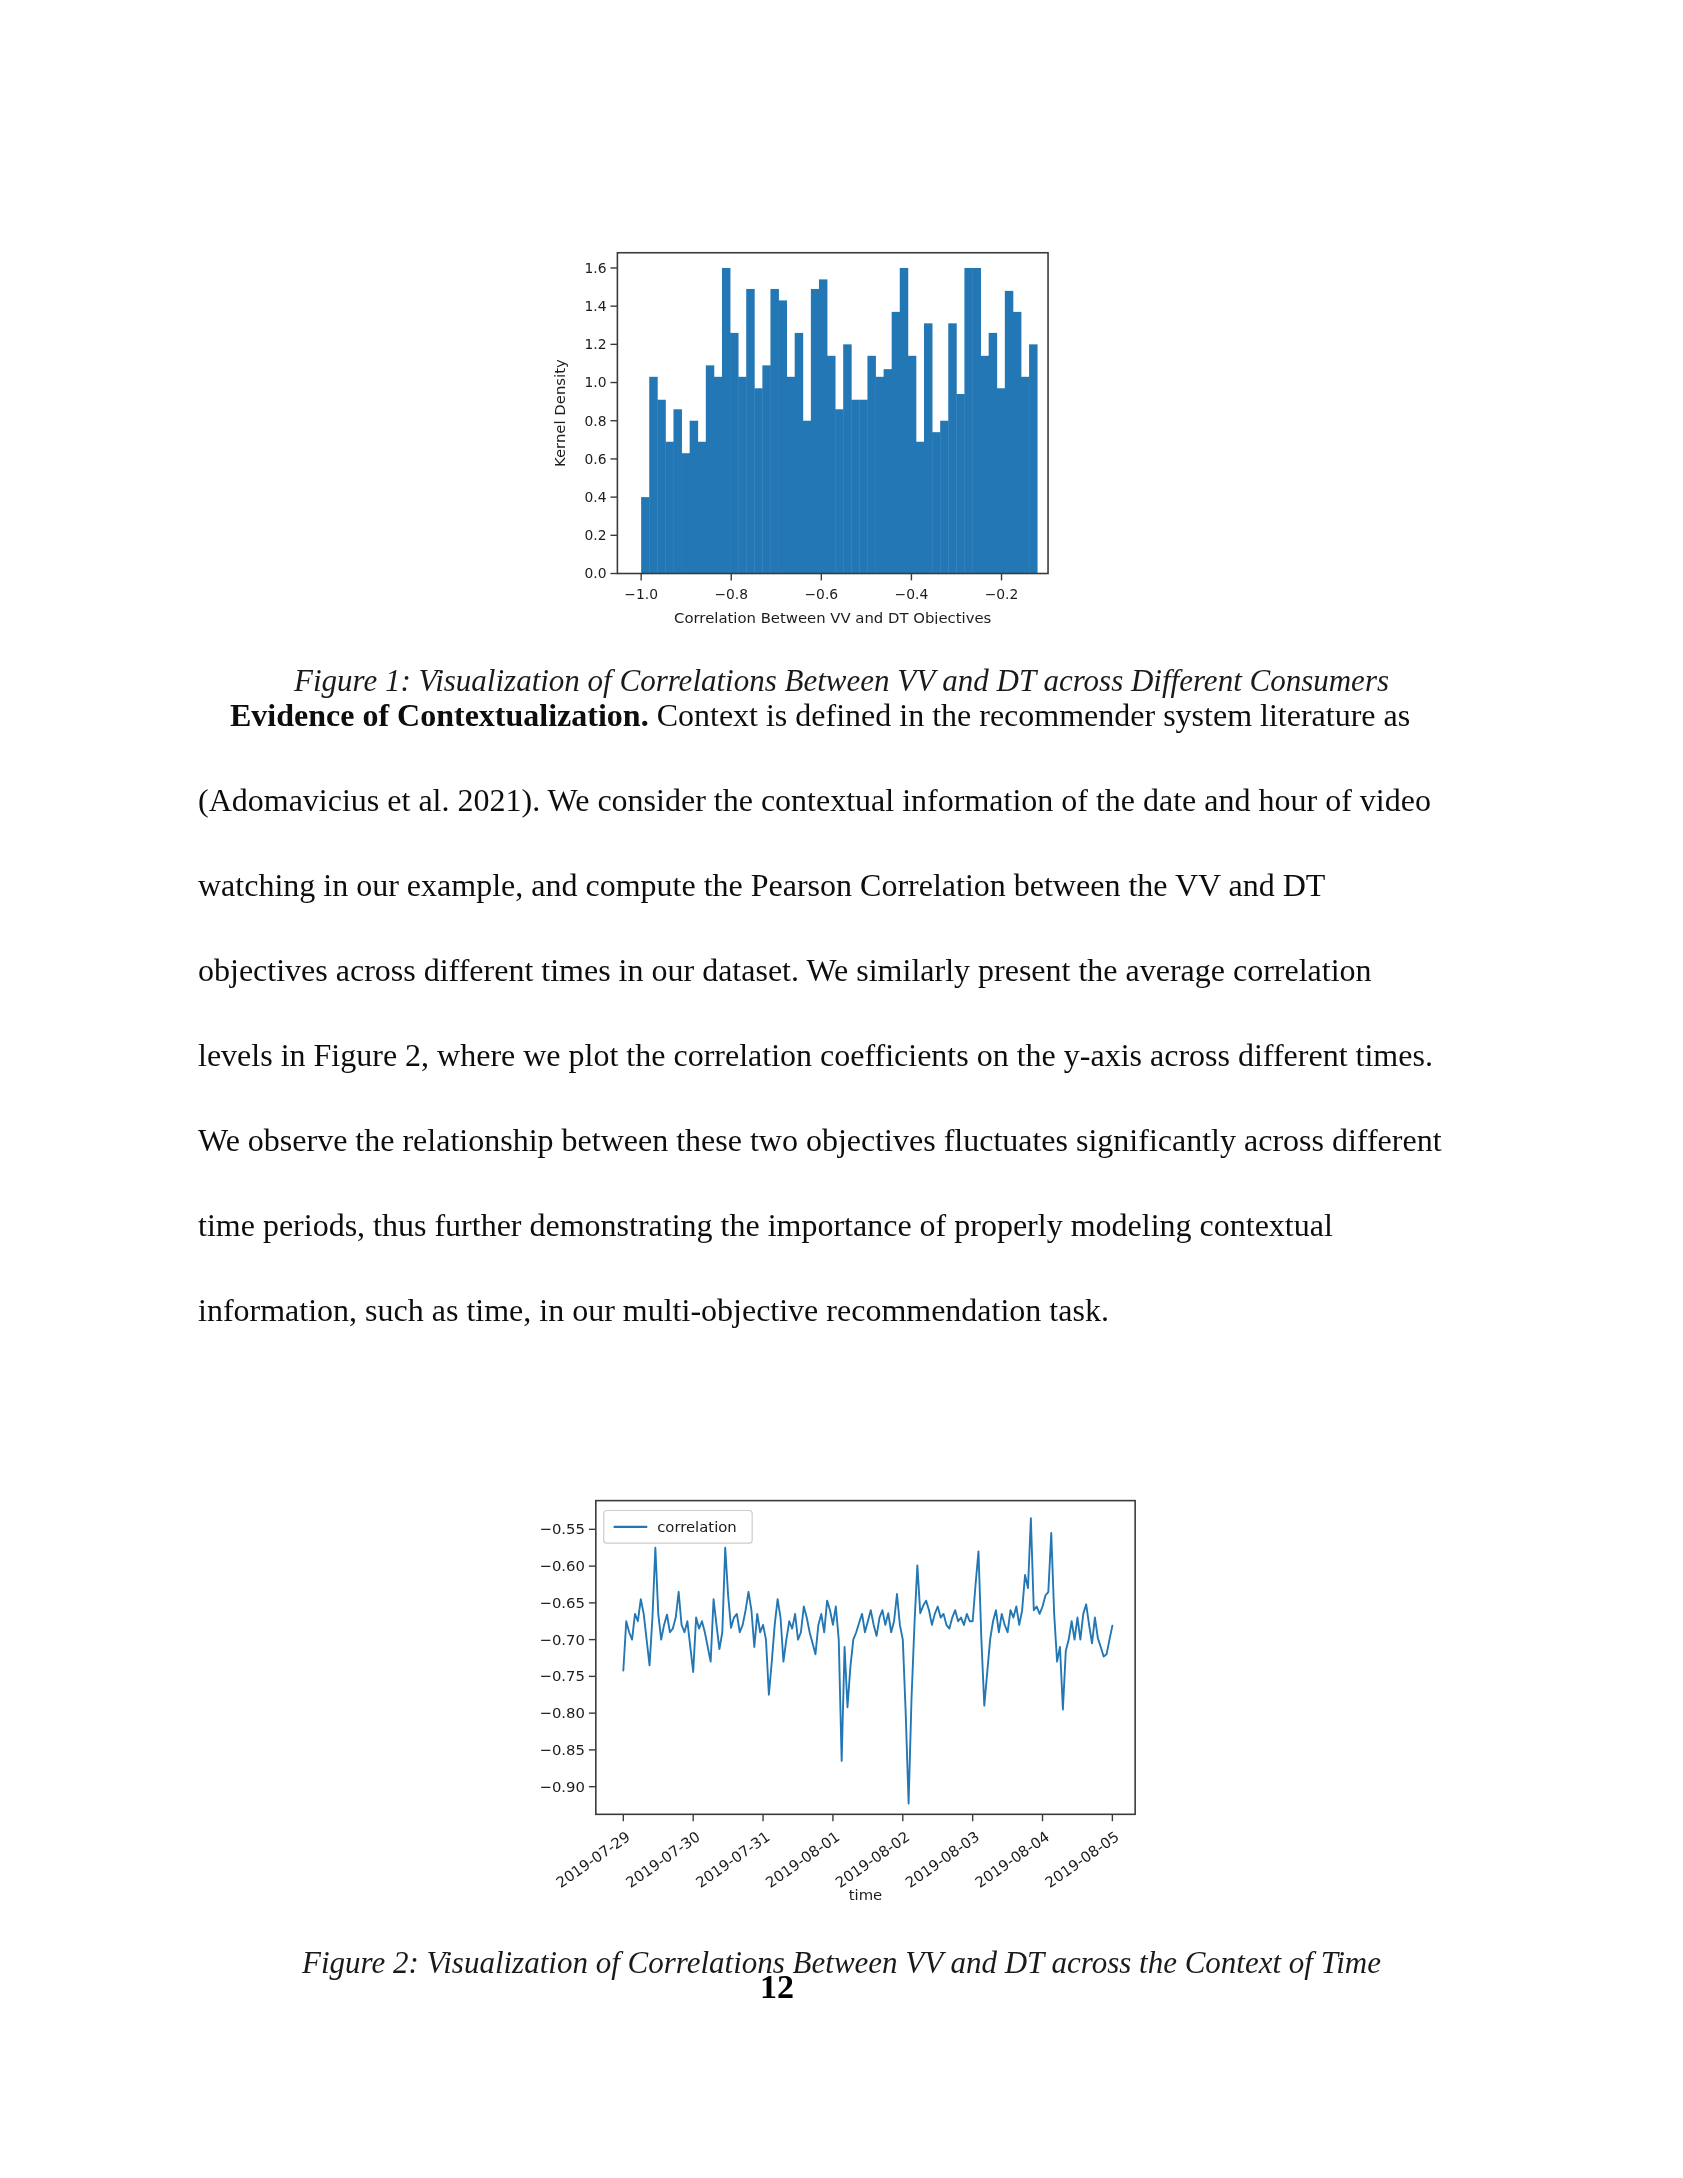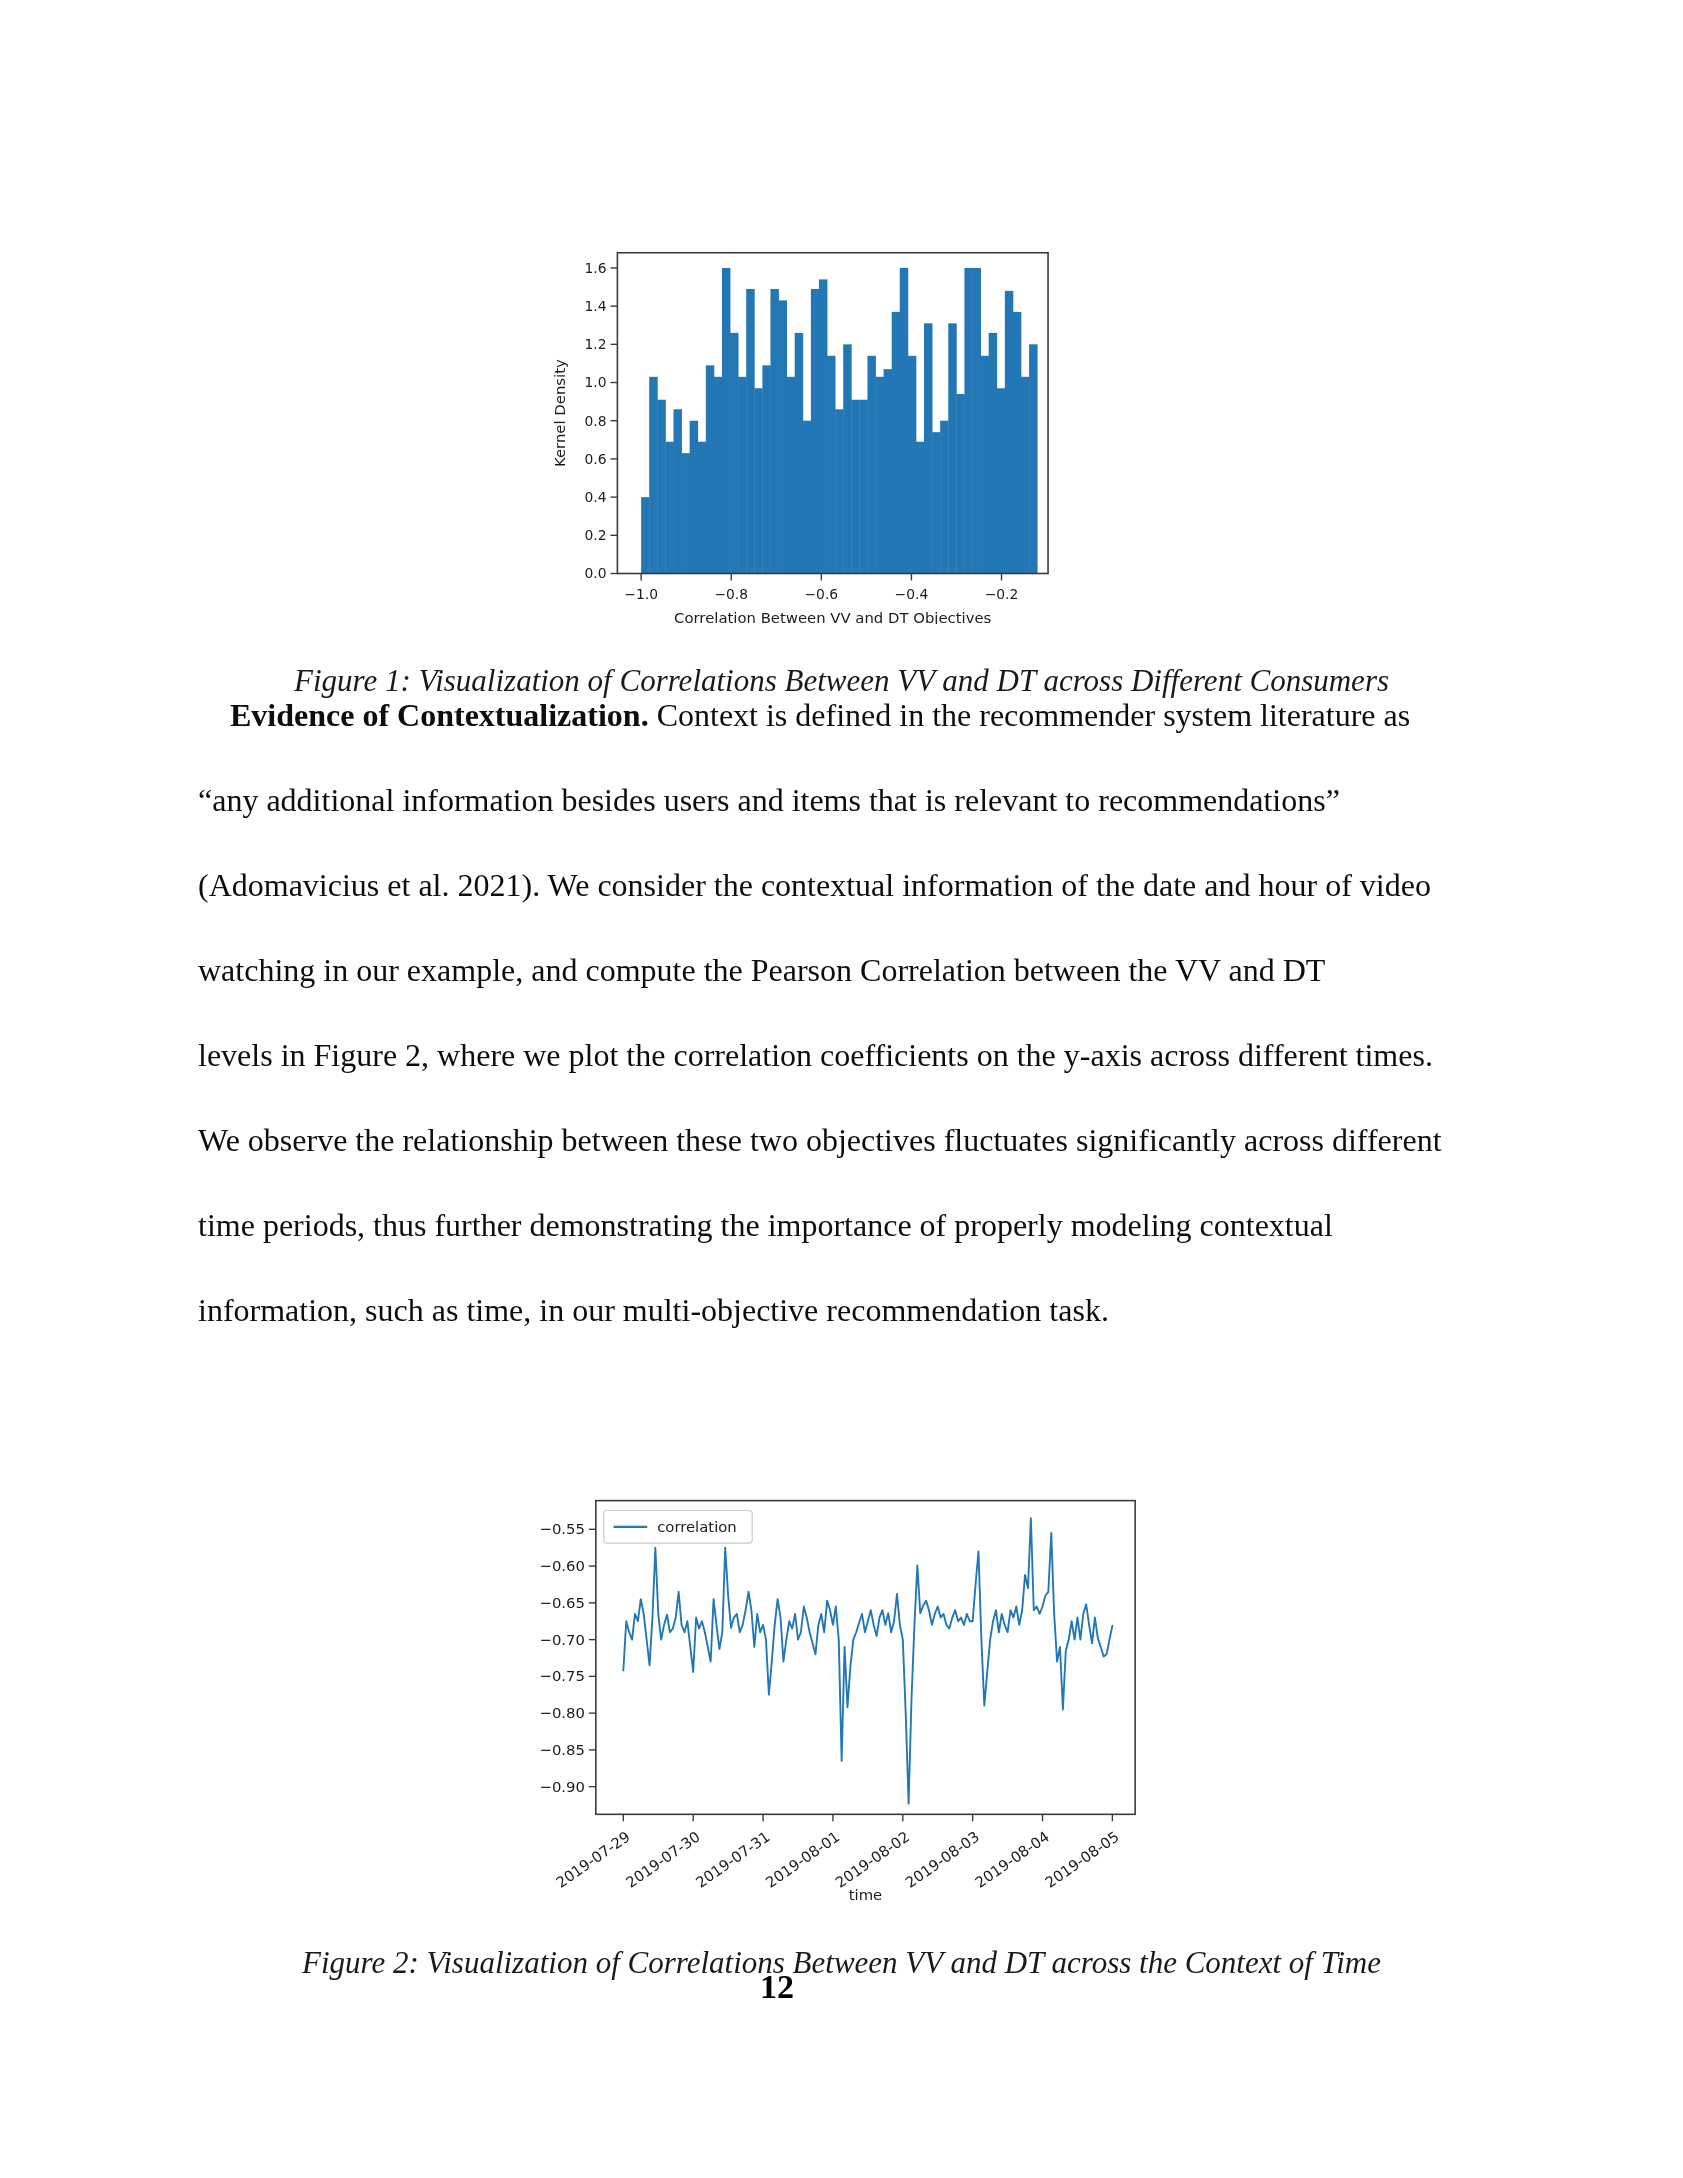--- a/index.html
+++ b/index.html
@@ -117,23 +117,23 @@
         <text x="72" y="45.35999999999996" text-anchor="end" font-size="14">1.6</text>
         <text x="300.5" y="399" text-anchor="middle" font-size="15">Correlation Between VV and DT Objectives</text>
         <text transform="translate(30,187) rotate(-90)" text-anchor="middle" font-size="15">Kernel Density</text>
       </svg>
   </div>
 
   <div id="caption1" class="caption">Figure 1: Visualization of Correlations Between VV and DT across Different Consumers</div>
 
   <div id="body-text">
     <div class="bline first"><span class="lead">Evidence of Contextualization.</span><span> Context is defined in the recommender system literature as</span></div>
-    <div class="bline">“any additional information besides users and items that is relevant to recommendations”</div>
     <div class="bline">(Adomavicius et al. 2021). We consider the contextual information of the date and hour of video</div>
     <div class="bline">watching in our example, and compute the Pearson Correlation between the VV and DT</div>
+    <div class="bline">objectives across different times in our dataset. We similarly present the average correlation</div>
     <div class="bline">levels in Figure 2, where we plot the correlation coefficients on the y-axis across different times.</div>
     <div class="bline">We observe the relationship between these two objectives fluctuates significantly across different</div>
     <div class="bline">time periods, thus further demonstrating the importance of properly modeling contextual</div>
     <div class="bline">information, such as time, in our multi-objective recommendation task.</div>
   </div>
 
   <div class="fig" style="left:465px;top:1465px;">
     <svg id="fig2-svg" width="703" height="475" viewBox="0 0 710 480">
         <rect x="132" y="36" width="545" height="317" fill="none" stroke="#3a3a3a" stroke-width="1.6"></rect>
         <line x1="125" y1="65" x2="132" y2="65" stroke="#3a3a3a" stroke-width="1.4"></line>

